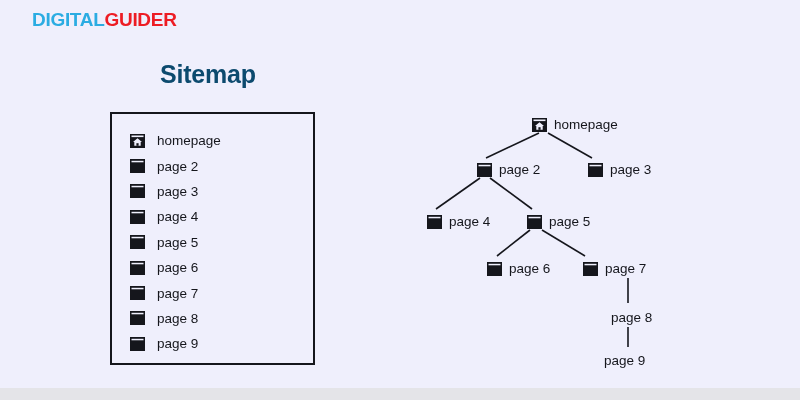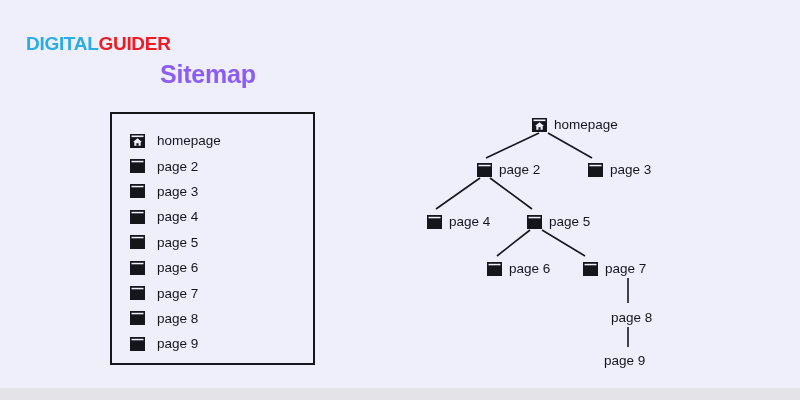--- a/index.html
+++ b/index.html
@@ -29,38 +29,37 @@
     left: 0;
     top: 388px;
     width: 800px;
     height: 12px;
     background: #e4e4e8;
   }
 
   
   #logo {
     position: absolute;
-    left: 26px;
+    left: 32px;
     top: 10px;
     font-size: 19px;
     font-weight: bold;
     letter-spacing: -0.3px;
     line-height: 1;
     white-space: nowrap;
-    margin-top: 24px;
   }
   #logo .lg-a { color: #2bace2; }
   #logo .lg-b { color: #ed1c24; }
 
   
   .panel-title {
     position: absolute;
     font-size: 25px;
     font-weight: bold;
-    color: #8b5cf6;
+    color: #0c4a6e;
     letter-spacing: -0.2px;
     white-space: nowrap;
   }
   #sitemap-title { left: 160px; top: 60px; }
   #website-title { left: 495px; top: 60px; }
 
   
   #sitemap-box {
     position: absolute;
     left: 110px;

